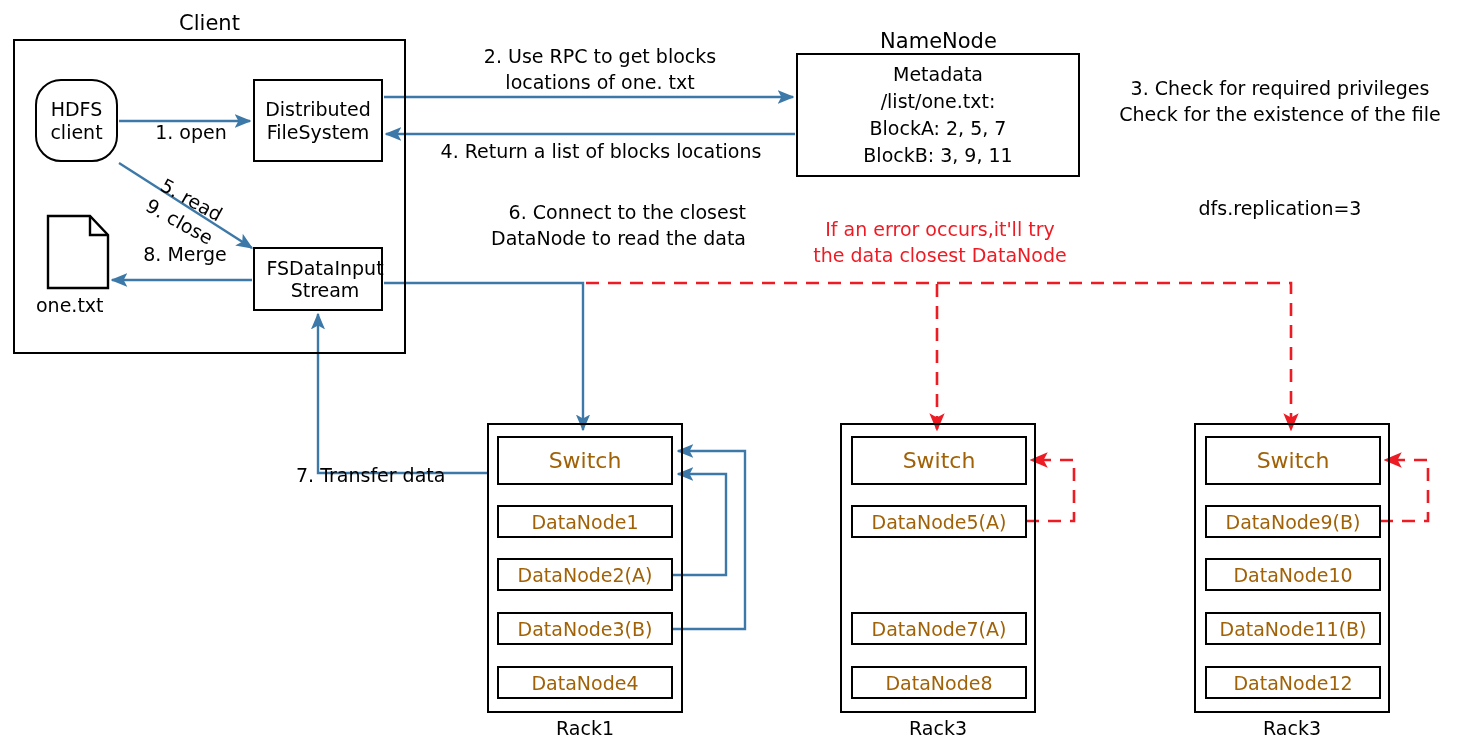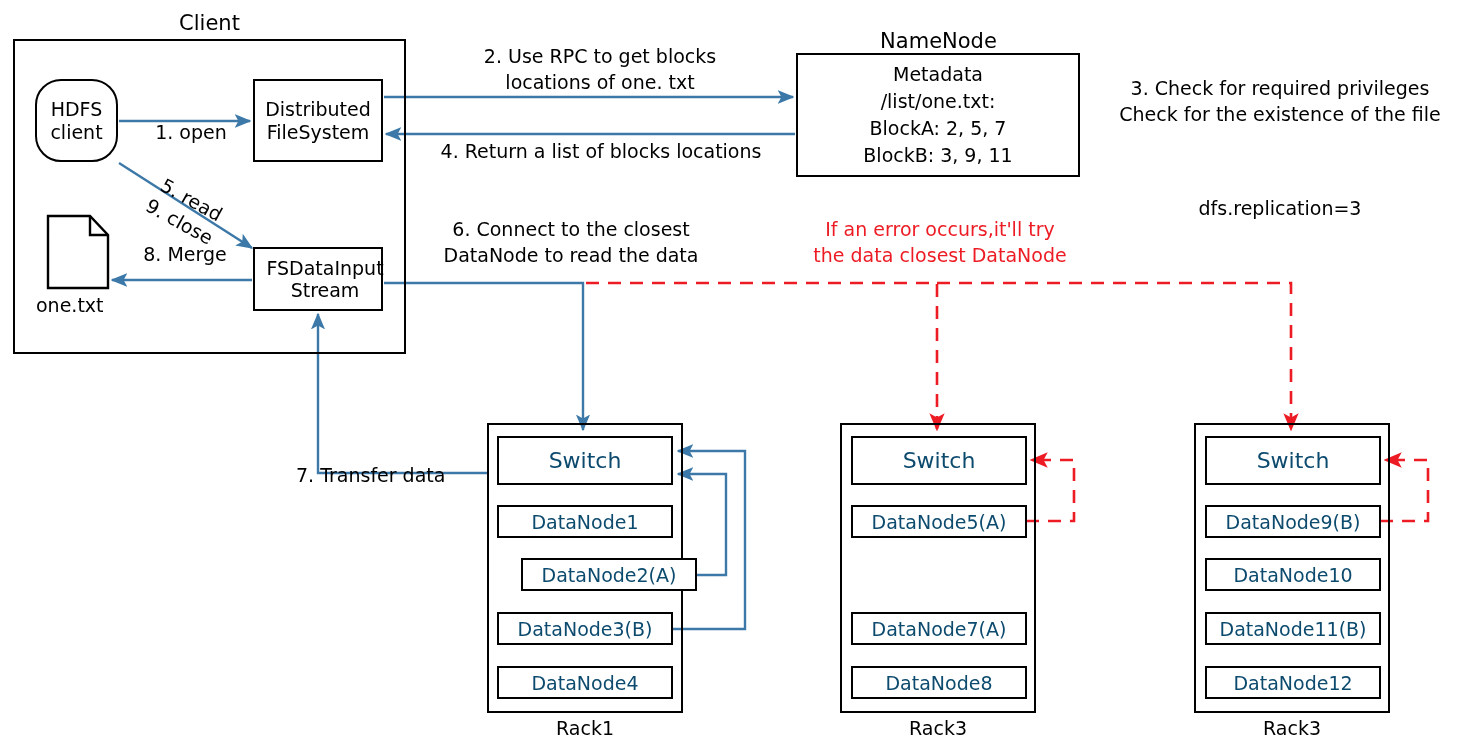--- a/index.html
+++ b/index.html
@@ -32,36 +32,36 @@
 
   
   .ann{position:absolute;color:#000;text-align:center;line-height:1.35;
        white-space:pre-line;font-size:19px;}
   .ann.red{color:#ed1c24;}
 
   .ann-step2{left:420px;top:44px;width:360px;}
   .ann-step4{left:408px;top:139px;width:386px;}
   .ann-step3{left:1098px;top:76px;width:364px;}
   .ann-repl{left:1100px;top:196px;width:360px;}
-  .ann-step6{left:396px;top:217px;width:350px;}
+  .ann-step6{left:396px;top:200px;width:350px;text-align:right;}
   .ann-err{left:790px;top:217px;width:300px;}
   .ann-step7{left:296px;top:463px;width:190px;text-align:left;}
   .ann-open{left:136px;top:88px;width:110px;margin-top:32px;}
   .ann-merge{left:120px;top:242px;width:130px;}
 
   .diag-txt{position:absolute;font-size:19px;color:#000;line-height:1.3;
             text-align:center;transform-origin:left top;white-space:pre-line;}
   .ann-readclose{left:145px;top:160px;width:120px;transform:rotate(29deg);}
 
   
   .rack-frame{border:2px solid #000;}
   .rack-label{position:absolute;font-size:19px;color:#000;text-align:center;}
   .node{position:absolute;box-sizing:border-box;border:2px solid #000;
         display:flex;align-items:center;justify-content:center;
-        font-size:19px;color:#0c4a6e;background:#fff;}
+        font-size:19px;color:#a16207;background:#fff;}
   .node.switch{font-size:22px;}
 </style>
 </head>
 <body>
 
 <div id="stage">
 
   <svg id="wires" viewBox="0 0 1470 753">
     <defs>
       <marker id="ahBlue" viewBox="0 0 10 10" refX="9.2" refY="5" markerWidth="7" markerHeight="7" orient="auto-start-reverse">
@@ -141,21 +141,21 @@
 DataNode to read the data</div>
   <div class="ann ann-step7">7. Transfer data</div>
   <div class="ann ann-merge">8. Merge</div>
   <div class="ann ann-repl">dfs.replication=3</div>
   <div class="ann red ann-err">If an error occurs,it'll try
 the data closest DataNode</div>
 
   <div class="box rack-frame" style="left:487px;top:423px;width:196px;height:290px;"></div>
   <div class="node switch" style="left:497px;top:436px;width:176px;height:49px;">Switch</div>
   <div class="node" style="left:497px;top:505px;width:176px;height:33px;">DataNode1</div>
-  <div class="node" style="left:497px;top:558px;width:176px;height:33px;margin-left:24px;">DataNode2(A)</div>
+  <div class="node" style="left:497px;top:558px;width:176px;height:33px;">DataNode2(A)</div>
   <div class="node" style="left:497px;top:612px;width:176px;height:33px;">DataNode3(B)</div>
   <div class="node" style="left:497px;top:666px;width:176px;height:33px;">DataNode4</div>
   <div class="rack-label" style="left:487px;top:717px;width:196px;">Rack1</div>
 
   <div class="box rack-frame" style="left:840px;top:423px;width:196px;height:290px;"></div>
   <div class="node switch" style="left:851px;top:436px;width:176px;height:49px;">Switch</div>
   <div class="node" style="left:851px;top:505px;width:176px;height:33px;">DataNode5(A)</div>
   <div class="node" style="left:851px;top:612px;width:176px;height:33px;">DataNode7(A)</div>
   <div class="node" style="left:851px;top:666px;width:176px;height:33px;">DataNode8</div>
   <div class="rack-label" style="left:840px;top:717px;width:196px;">Rack3</div>

